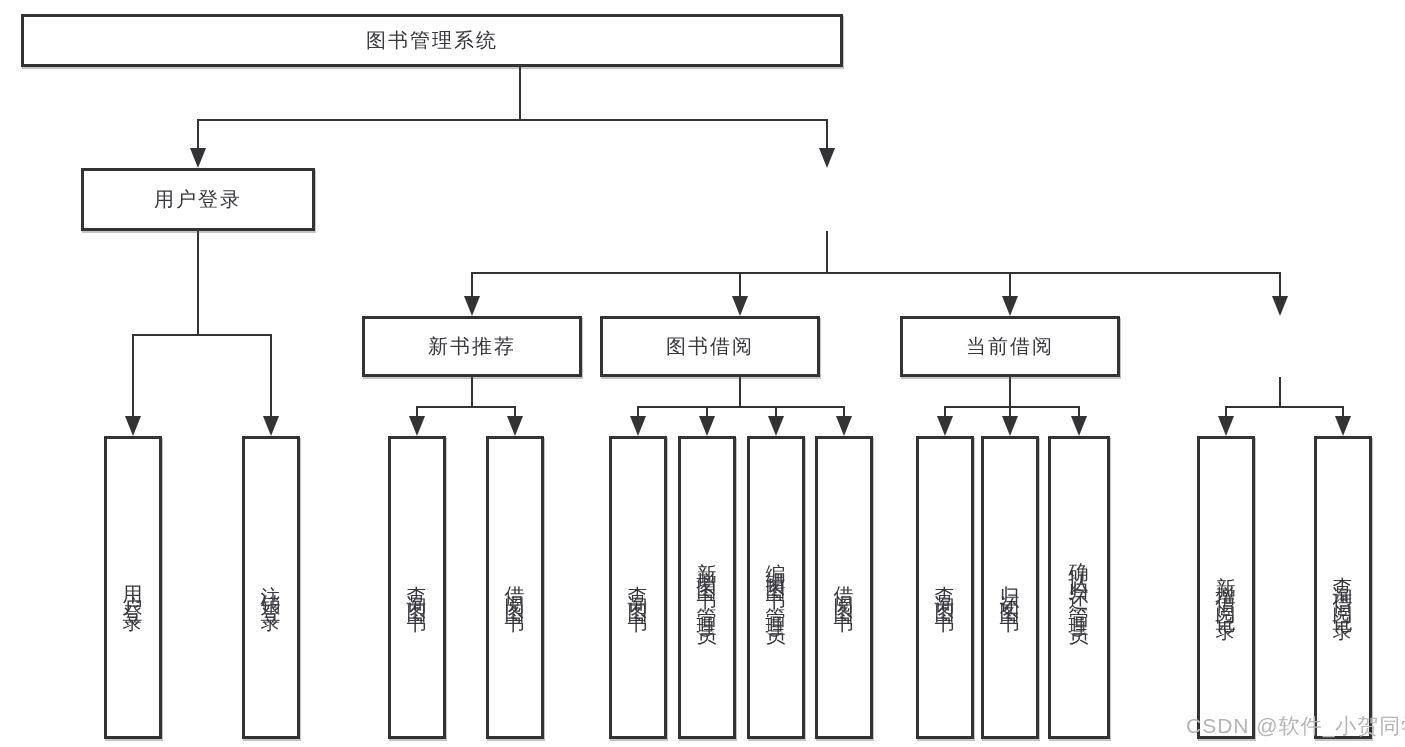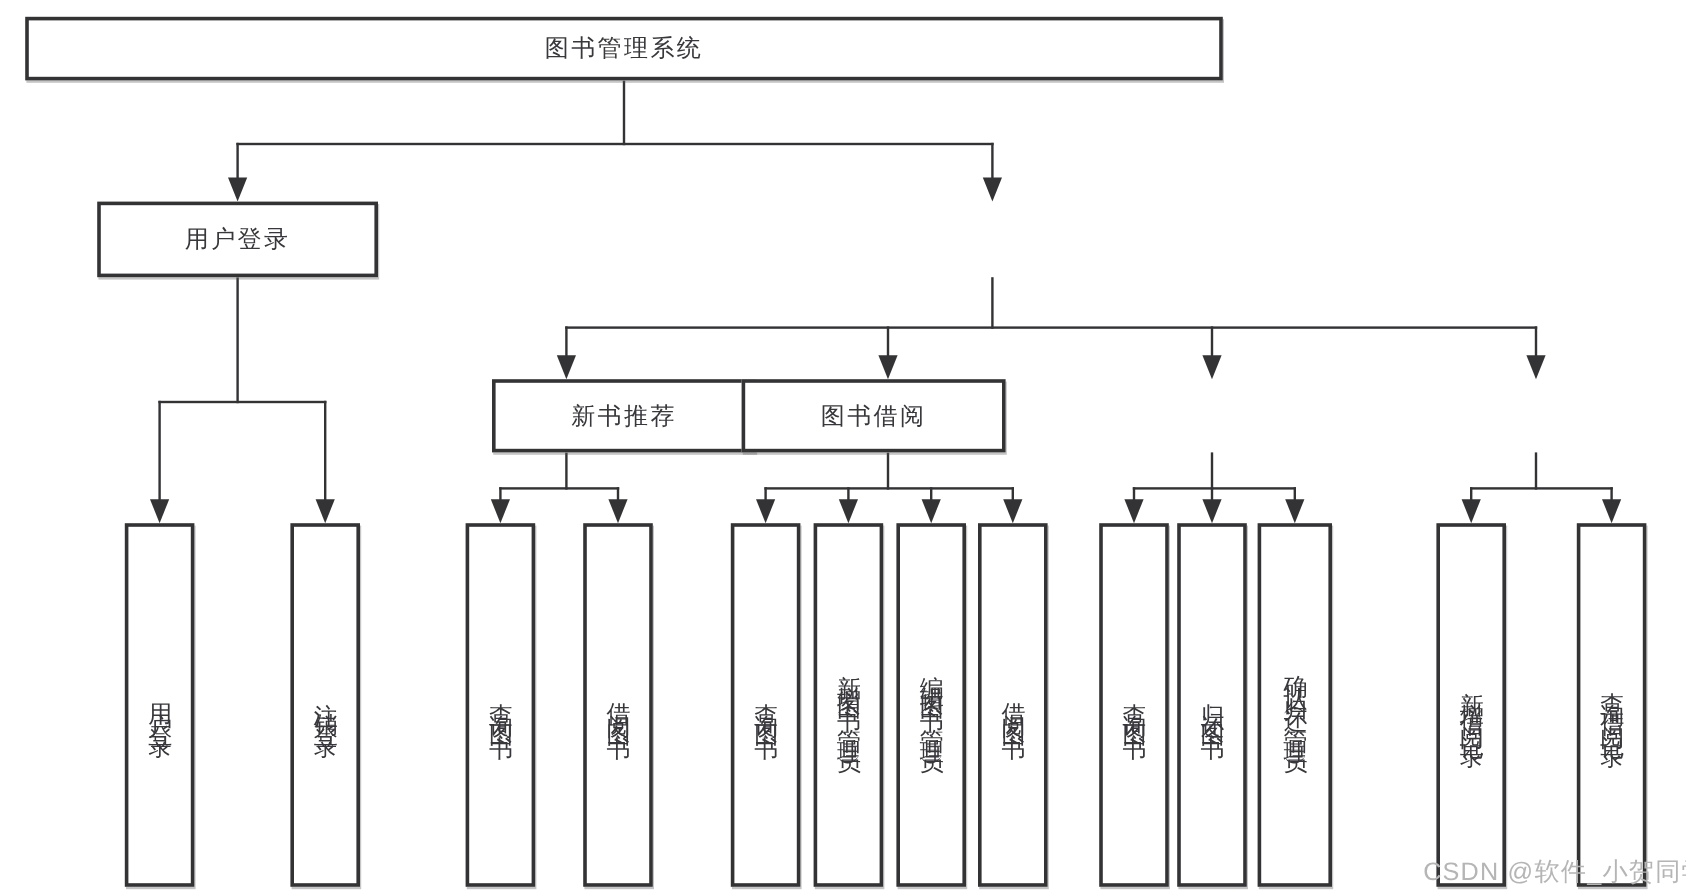--- a/index.html
+++ b/index.html
@@ -31,33 +31,36 @@
   .watermark{
     position:absolute;left:1186px;top:712px;z-index:5;
     color:#b5b5b5;font-size:21px;letter-spacing:1px;white-space:nowrap;
   }
 </style>
 </head>
 <body>
 
 <div class="canvas">
 
-  <div class="box" style="left:21px;top:14px;width:998px;height:53px;">
+  <div class="box" style="left:21px;top:14px;width:822px;height:53px;">
     <span>图书管理系统</span>
   </div>
 
   <div class="box" style="left:81px;top:168px;width:234px;height:63px;">
     <span>用户登录</span>
   </div>
 
-  <div class="box" style="left:362px;top:316px;width:220px;height:61px;margin-left:48px;">
+  <div class="box" style="left:362px;top:316px;width:220px;height:61px;">
     <span>新书推荐</span>
   </div>
-  <div class="box" style="left:618px;top:316px;width:220px;height:61px;">
+  <div class="box" style="left:600px;top:316px;width:220px;height:61px;">
     <span>图书借阅</span>
+  </div>
+  <div class="box" style="left:900px;top:316px;width:220px;height:61px;">
+    <span>当前借阅</span>
   </div>
 
   <div class="box v" style="left:104px;top:436px;width:58px;height:303px;">
     <span>用户登录</span>
   </div>
   <div class="box v" style="left:242px;top:436px;width:58px;height:303px;">
     <span>注销登录</span>
   </div>
 
   <div class="box v" style="left:388px;top:436px;width:58px;height:303px;">

